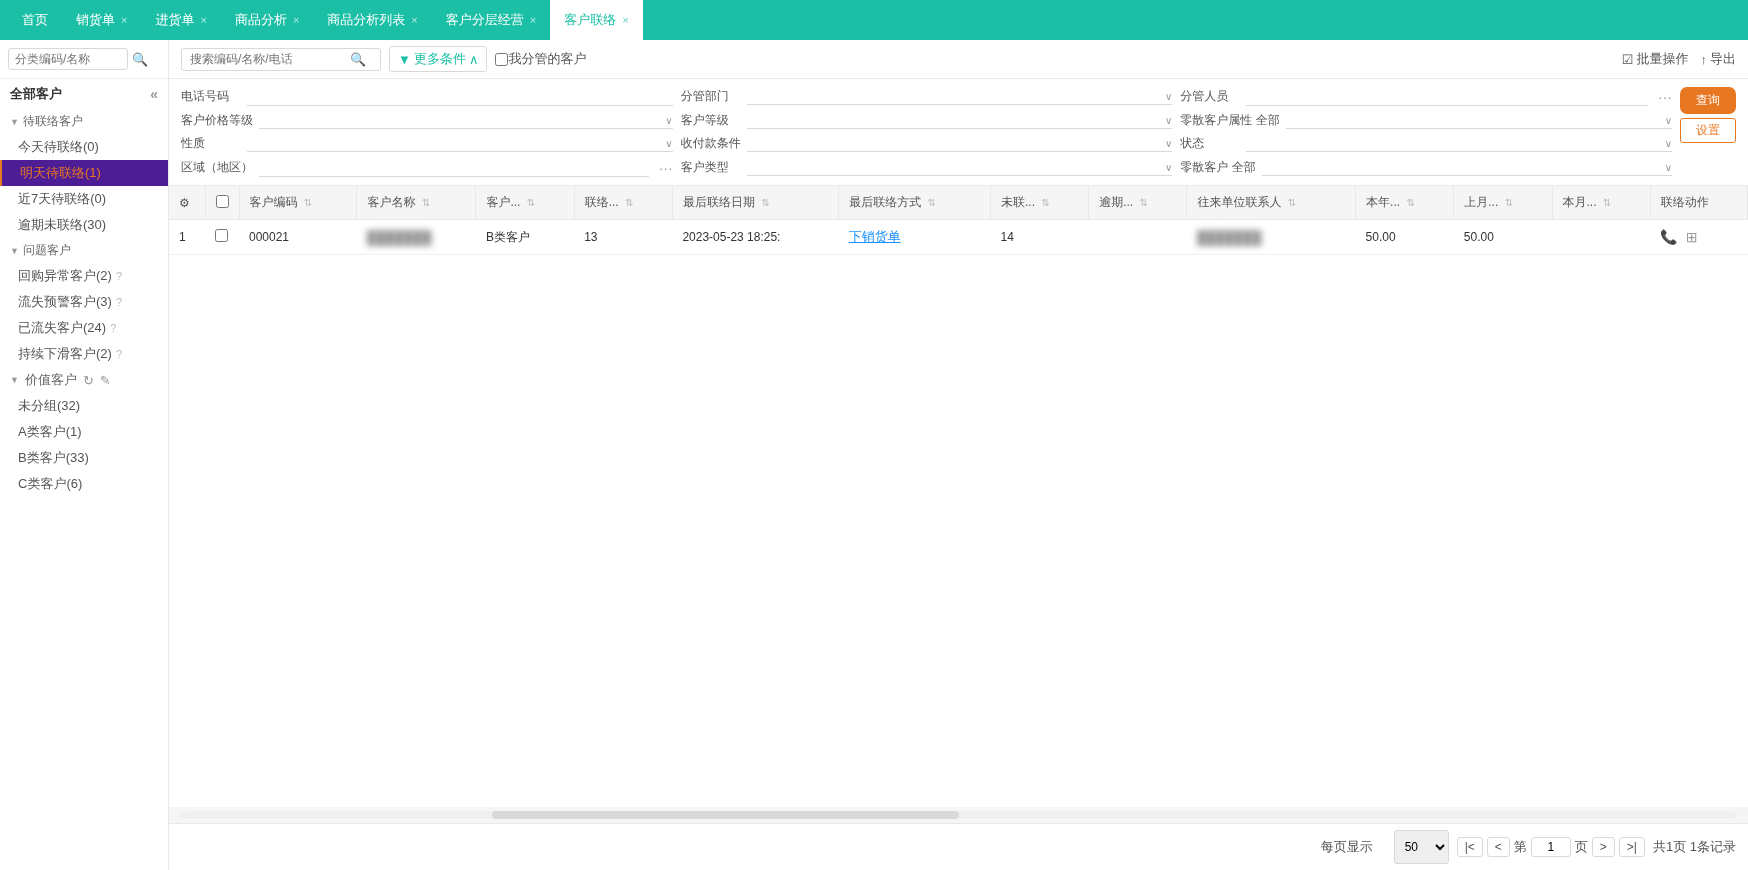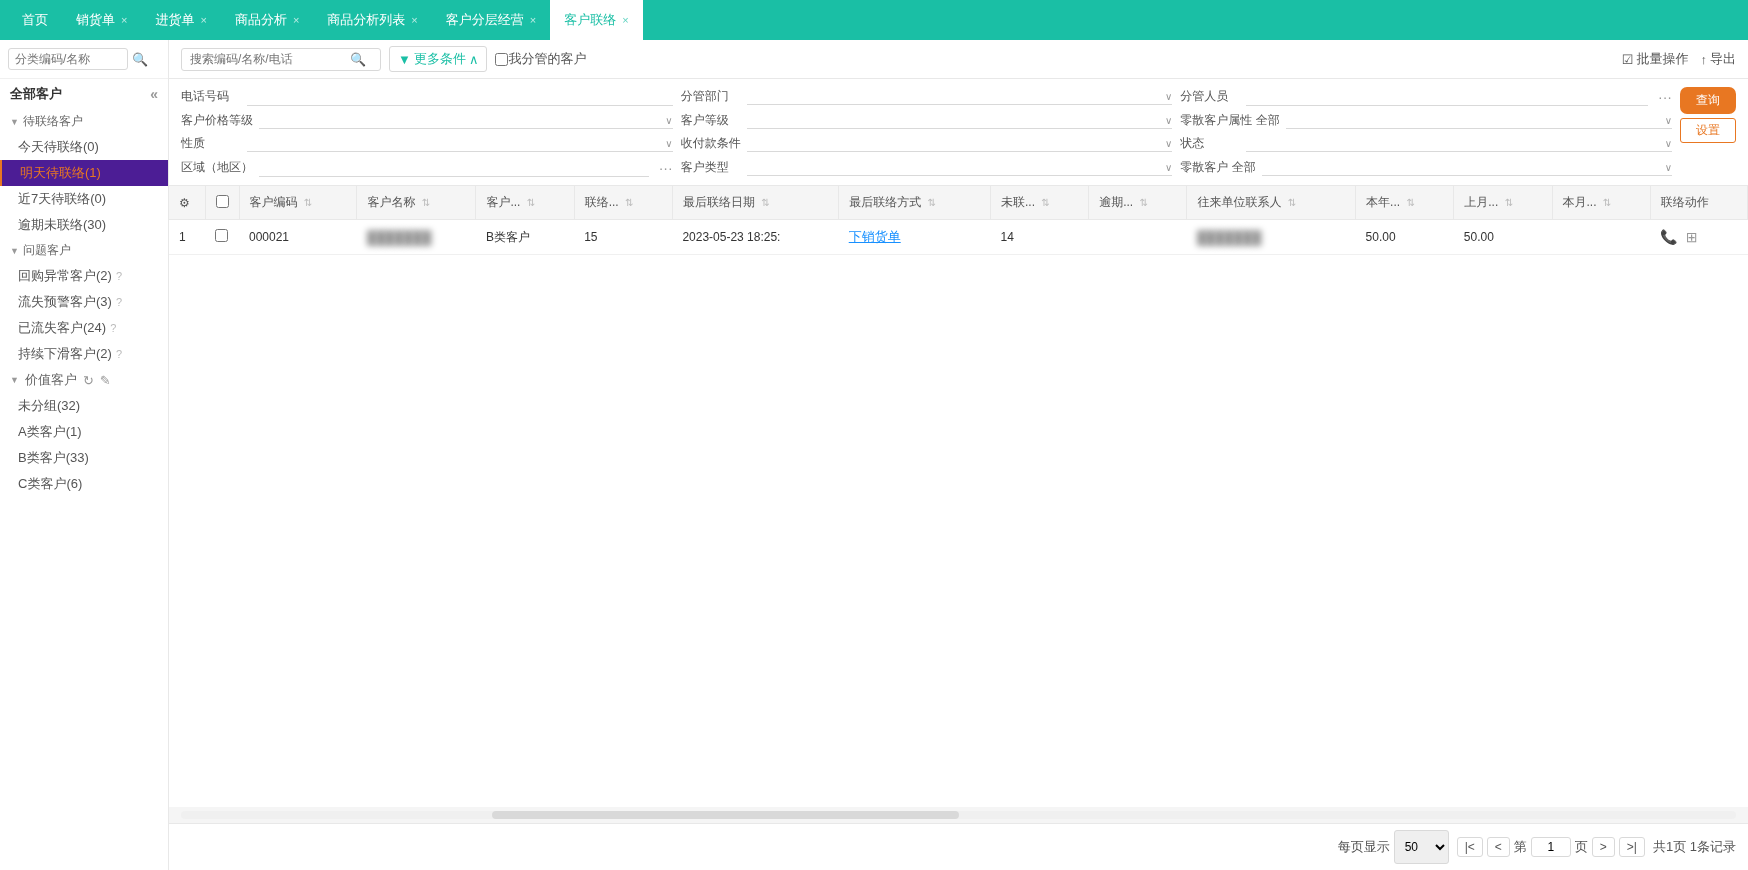--- a/index.html
+++ b/index.html
@@ -269,21 +269,21 @@
       display: flex;
       align-items: center;
       justify-content: flex-end;
       gap: 8px;
       font-size: 12px;
       color: #555;
     }
     .footer-page-size {
       display: flex;
       align-items: center;
-      gap: 4px;
+      gap: 21px;
     }
     .footer-page-size select {
       border: 1px solid #d9d9d9;
       border-radius: 3px;
       padding: 8px 6px;
       font-size: 12px;
     }
     .page-nav {
       display: flex;
       align-items: center;
@@ -557,21 +557,21 @@
             <th>联络动作</th>
           </tr>
         </thead>
         <tbody>
           <tr>
             <td>1</td>
             <td><input type="checkbox" style=""></td>
             <td>000021</td>
             <td><span class="blurred">███████</span></td>
             <td>B类客户</td>
-            <td>15</td>
+            <td>13</td>
             <td>2023-05-23 18:25:</td>
             <td><span class="link-text">下销货单</span></td>
             <td>14</td>
             <td></td>
             <td><span class="blurred">███████</span></td>
             <td>50.00</td>
             <td>50.00</td>
             <td></td>
             <td>
               <div class="action-icons">

